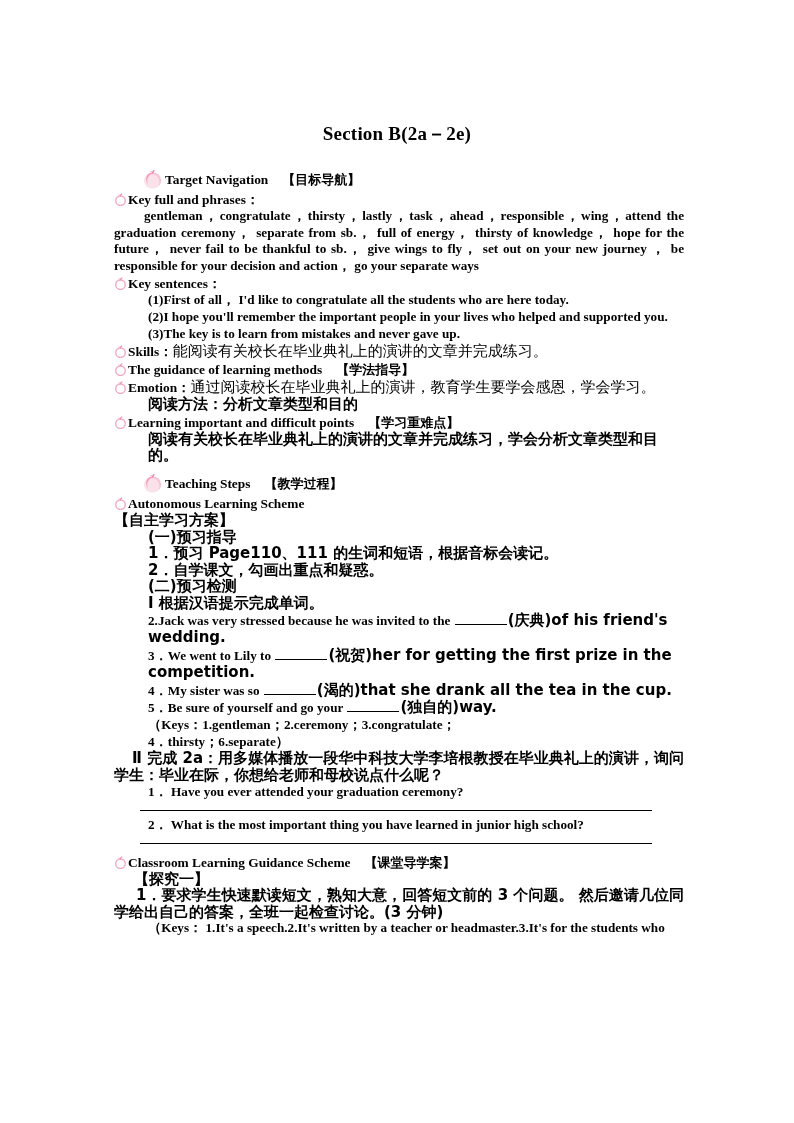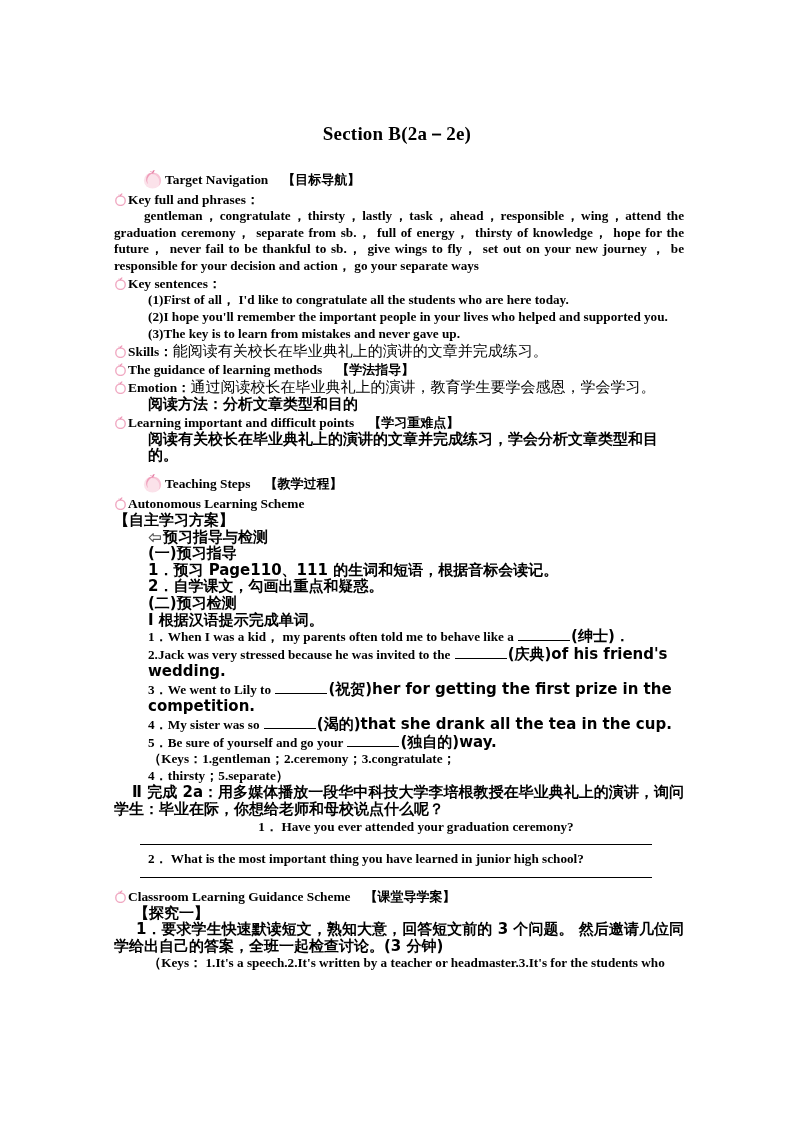--- a/index.html
+++ b/index.html
@@ -233,56 +233,46 @@
       <span class="peach">
         <svg viewBox="0 0 14 14" width="13" height="13">
           <circle cx="7" cy="8.3" r="5.1" fill="none" stroke="#f0a9c2" stroke-width="1.5"></circle>
           <path d="M7 3.2c0-1.1 0.8-2 1.9-2.3" stroke="#e87ba3" stroke-width="1.1" fill="none"></path>
           <path d="M7 3.3c-0.5-0.8-1.4-1.2-2.3-1.1" stroke="#f0a9c2" stroke-width="1" fill="none"></path>
         </svg>
       </span><span class="label">Autonomous Learning Scheme</span>
     </div>
     <div class="ln cn bold" style="padding-left:0;">【自主学习方案】</div>
 
-    <div class="ln cn indent2">
-      <span class="hand">
-        <svg viewBox="0 0 14 13" width="14" height="13">
-          <path d="M1.2 6.6 L5.2 2.6 L5.2 4.8 L12.4 4.8 L12.4 8.4 L5.2 8.4 L5.2 10.6 Z" fill="none" stroke="#555555" stroke-width="1.1" stroke-linejoin="round"></path>
-        </svg>
-      </span><span>预习指导与检测</span>
-    </div>
 
     <div class="ln cn indent2">(一)预习指导</div>
     <div class="ln cn indent2">1．预习 Page110、111 的生词和短语，根据音标会读记。</div>
     <div class="ln cn indent2">2．自学课文，勾画出重点和疑惑。</div>
     <div class="ln cn indent2">(二)预习检测</div>
     <div class="ln cn indent2">Ⅰ 根据汉语提示完成单词。</div>
 
     <div class="ln en indent2">
-      <span>1．</span><span>When I was a kid， my parents often told me to behave like a </span><span class="blank"></span><span class="cn">(绅士)．</span>
-    </div>
-    <div class="ln en indent2">
       <span>2.</span><span>Jack was very stressed because he was invited to the </span><span class="blank"></span><span class="cn">(庆典)of his friend's wedding.</span>
     </div>
     <div class="ln en indent2">
       <span>3．</span><span>We went to Lily to </span><span class="blank"></span><span class="cn">(祝贺)her for getting the first prize  in the competition.</span>
     </div>
     <div class="ln en indent2">
       <span>4．</span><span>My sister was so </span><span class="blank"></span><span class="cn">(渴的)that she drank all the tea in the cup.</span>
     </div>
     <div class="ln en indent2">
       <span>5．</span><span>Be sure of yourself and go your </span><span class="blank"></span><span class="cn">(独自的)way.</span>
     </div>
 
     <div class="ln en indent2">（Keys：1.gentleman；2.ceremony；3.congratulate；</div>
-    <div class="ln en indent2">4．thirsty；5.separate）</div>
+    <div class="ln en indent2">4．thirsty；6.separate）</div>
 
     <div class="ln cn justify" style="text-indent:18px;">Ⅱ 完成 2a：用多媒体播放一段华中科技大学李培根教授在毕业典礼上的演讲，询问学生：毕业在际，你想给老师和母校说点什么呢？</div>
 
-    <div class="ln en indent2" style="margin-top:1px;text-align:center;">1． Have you ever attended your graduation ceremony?</div>
+    <div class="ln en indent2" style="margin-top:1px;">1． Have you ever attended your graduation ceremony?</div>
     <hr class="rule">
     <div class="ln en indent2">2． What is the most important thing you have learned in junior high school?</div>
     <hr class="rule">
 
     <div class="head-row" style="margin-top:10px;">
       <span class="peach">
         <svg viewBox="0 0 14 14" width="13" height="13">
           <circle cx="7" cy="8.3" r="5.1" fill="none" stroke="#f0a9c2" stroke-width="1.5"></circle>
           <path d="M7 3.2c0-1.1 0.8-2 1.9-2.3" stroke="#e87ba3" stroke-width="1.1" fill="none"></path>
           <path d="M7 3.3c-0.5-0.8-1.4-1.2-2.3-1.1" stroke="#f0a9c2" stroke-width="1" fill="none"></path>

